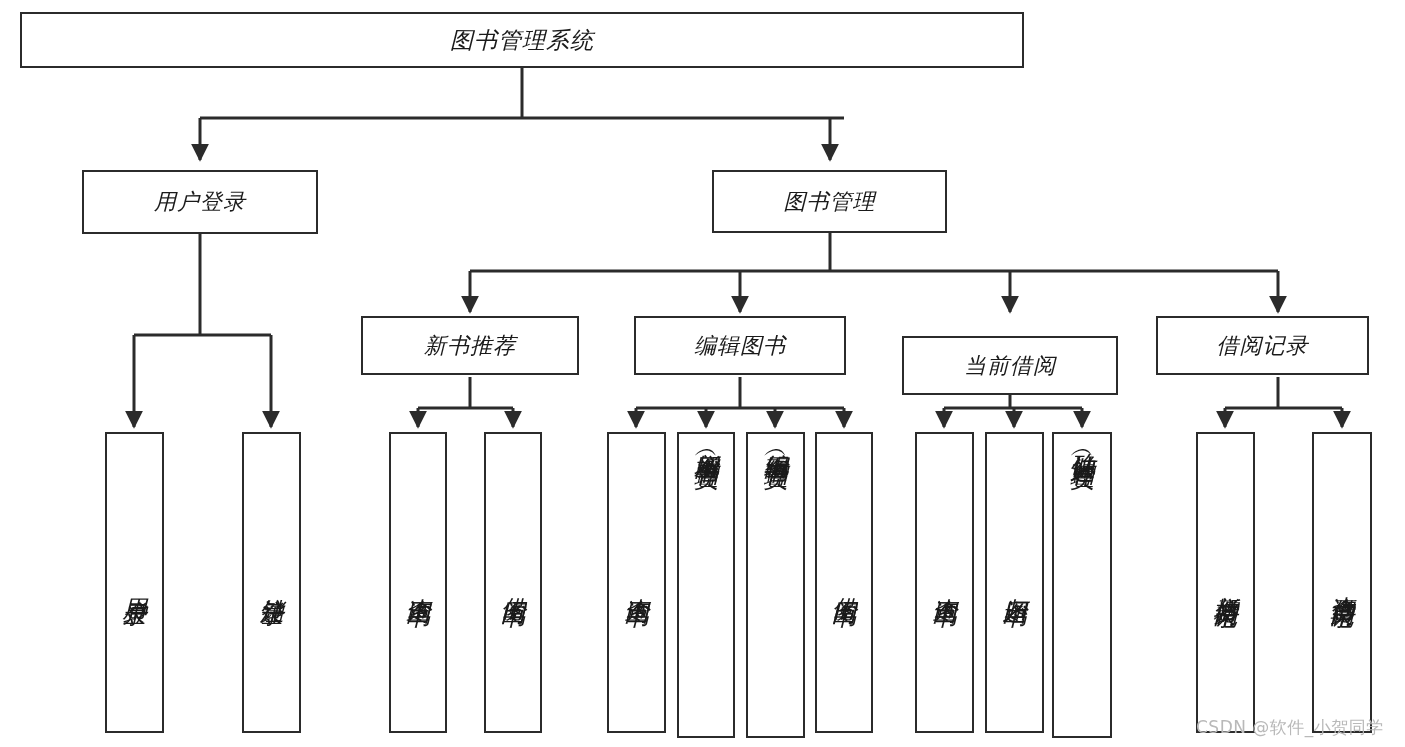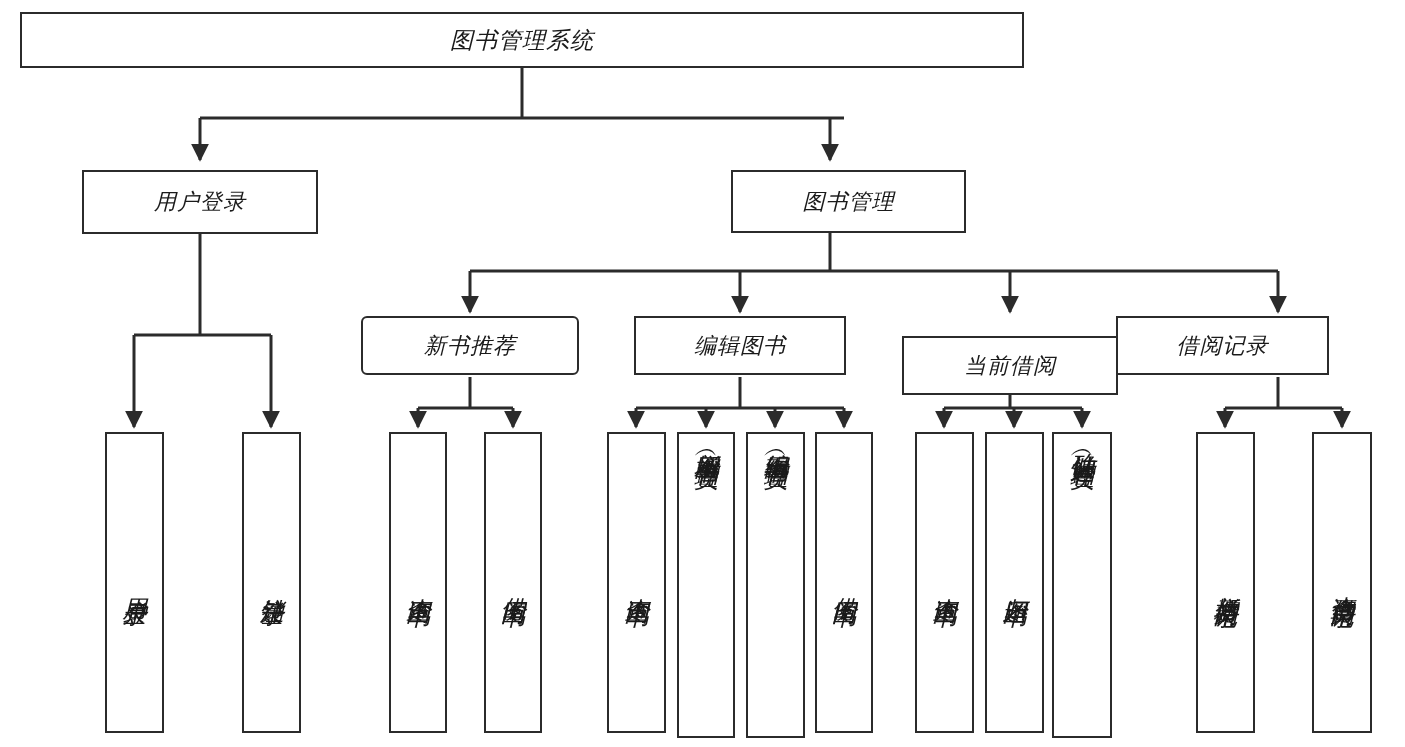--- a/index.html
+++ b/index.html
@@ -132,34 +132,34 @@
     </g>
   </svg>
 
   <div class="node horiz root" style="left:20px; top:12px; width:1004px; height:56px;">
     <span class="lbl">图书管理系统</span>
   </div>
 
   <div class="node horiz" style="left:82px; top:170px; width:236px; height:64px;">
     <span class="lbl">用户登录</span>
   </div>
-  <div class="node horiz" style="left:712px; top:170px; width:235px; height:63px;margin-left:19px;">
+  <div class="node horiz" style="left:712px; top:170px; width:235px; height:63px;">
     <span class="lbl">图书管理</span>
   </div>
 
-  <div class="node horiz" style="left:361px; top:316px; width:218px; height:59px;border-radius:6px;">
+  <div class="node horiz" style="left:361px; top:316px; width:218px; height:59px;">
     <span class="lbl">新书推荐</span>
   </div>
   <div class="node horiz" style="left:634px; top:316px; width:212px; height:59px;">
     <span class="lbl">编辑图书</span>
   </div>
   <div class="node horiz" style="left:902px; top:336px; width:216px; height:59px;">
     <span class="lbl">当前借阅</span>
   </div>
-  <div class="node horiz" style="left:1116px; top:316px; width:213px; height:59px;">
+  <div class="node horiz" style="left:1156px; top:316px; width:213px; height:59px;">
     <span class="lbl">借阅记录</span>
   </div>
 
   <div class="node vert mid" style="left:105px; top:432px; width:59px; height:301px;">
     <span class="lbl">用户登录</span>
   </div>
   <div class="node vert mid" style="left:242px; top:432px; width:59px; height:301px;">
     <span class="lbl">注销登录</span>
   </div>
 
@@ -193,14 +193,15 @@
     <span class="lbl">确认归还（管理员）</span>
   </div>
 
   <div class="node vert mid" style="left:1196px; top:432px; width:59px; height:301px;">
     <span class="lbl">新增借阅记录</span>
   </div>
   <div class="node vert mid" style="left:1312px; top:432px; width:60px; height:301px;">
     <span class="lbl">查询借阅记录</span>
   </div>
 
+  <div class="watermark" style="left:1196px; top:716px;">CSDN @软件_小贺同学</div>
 
 </div>
 
 </body></html>

